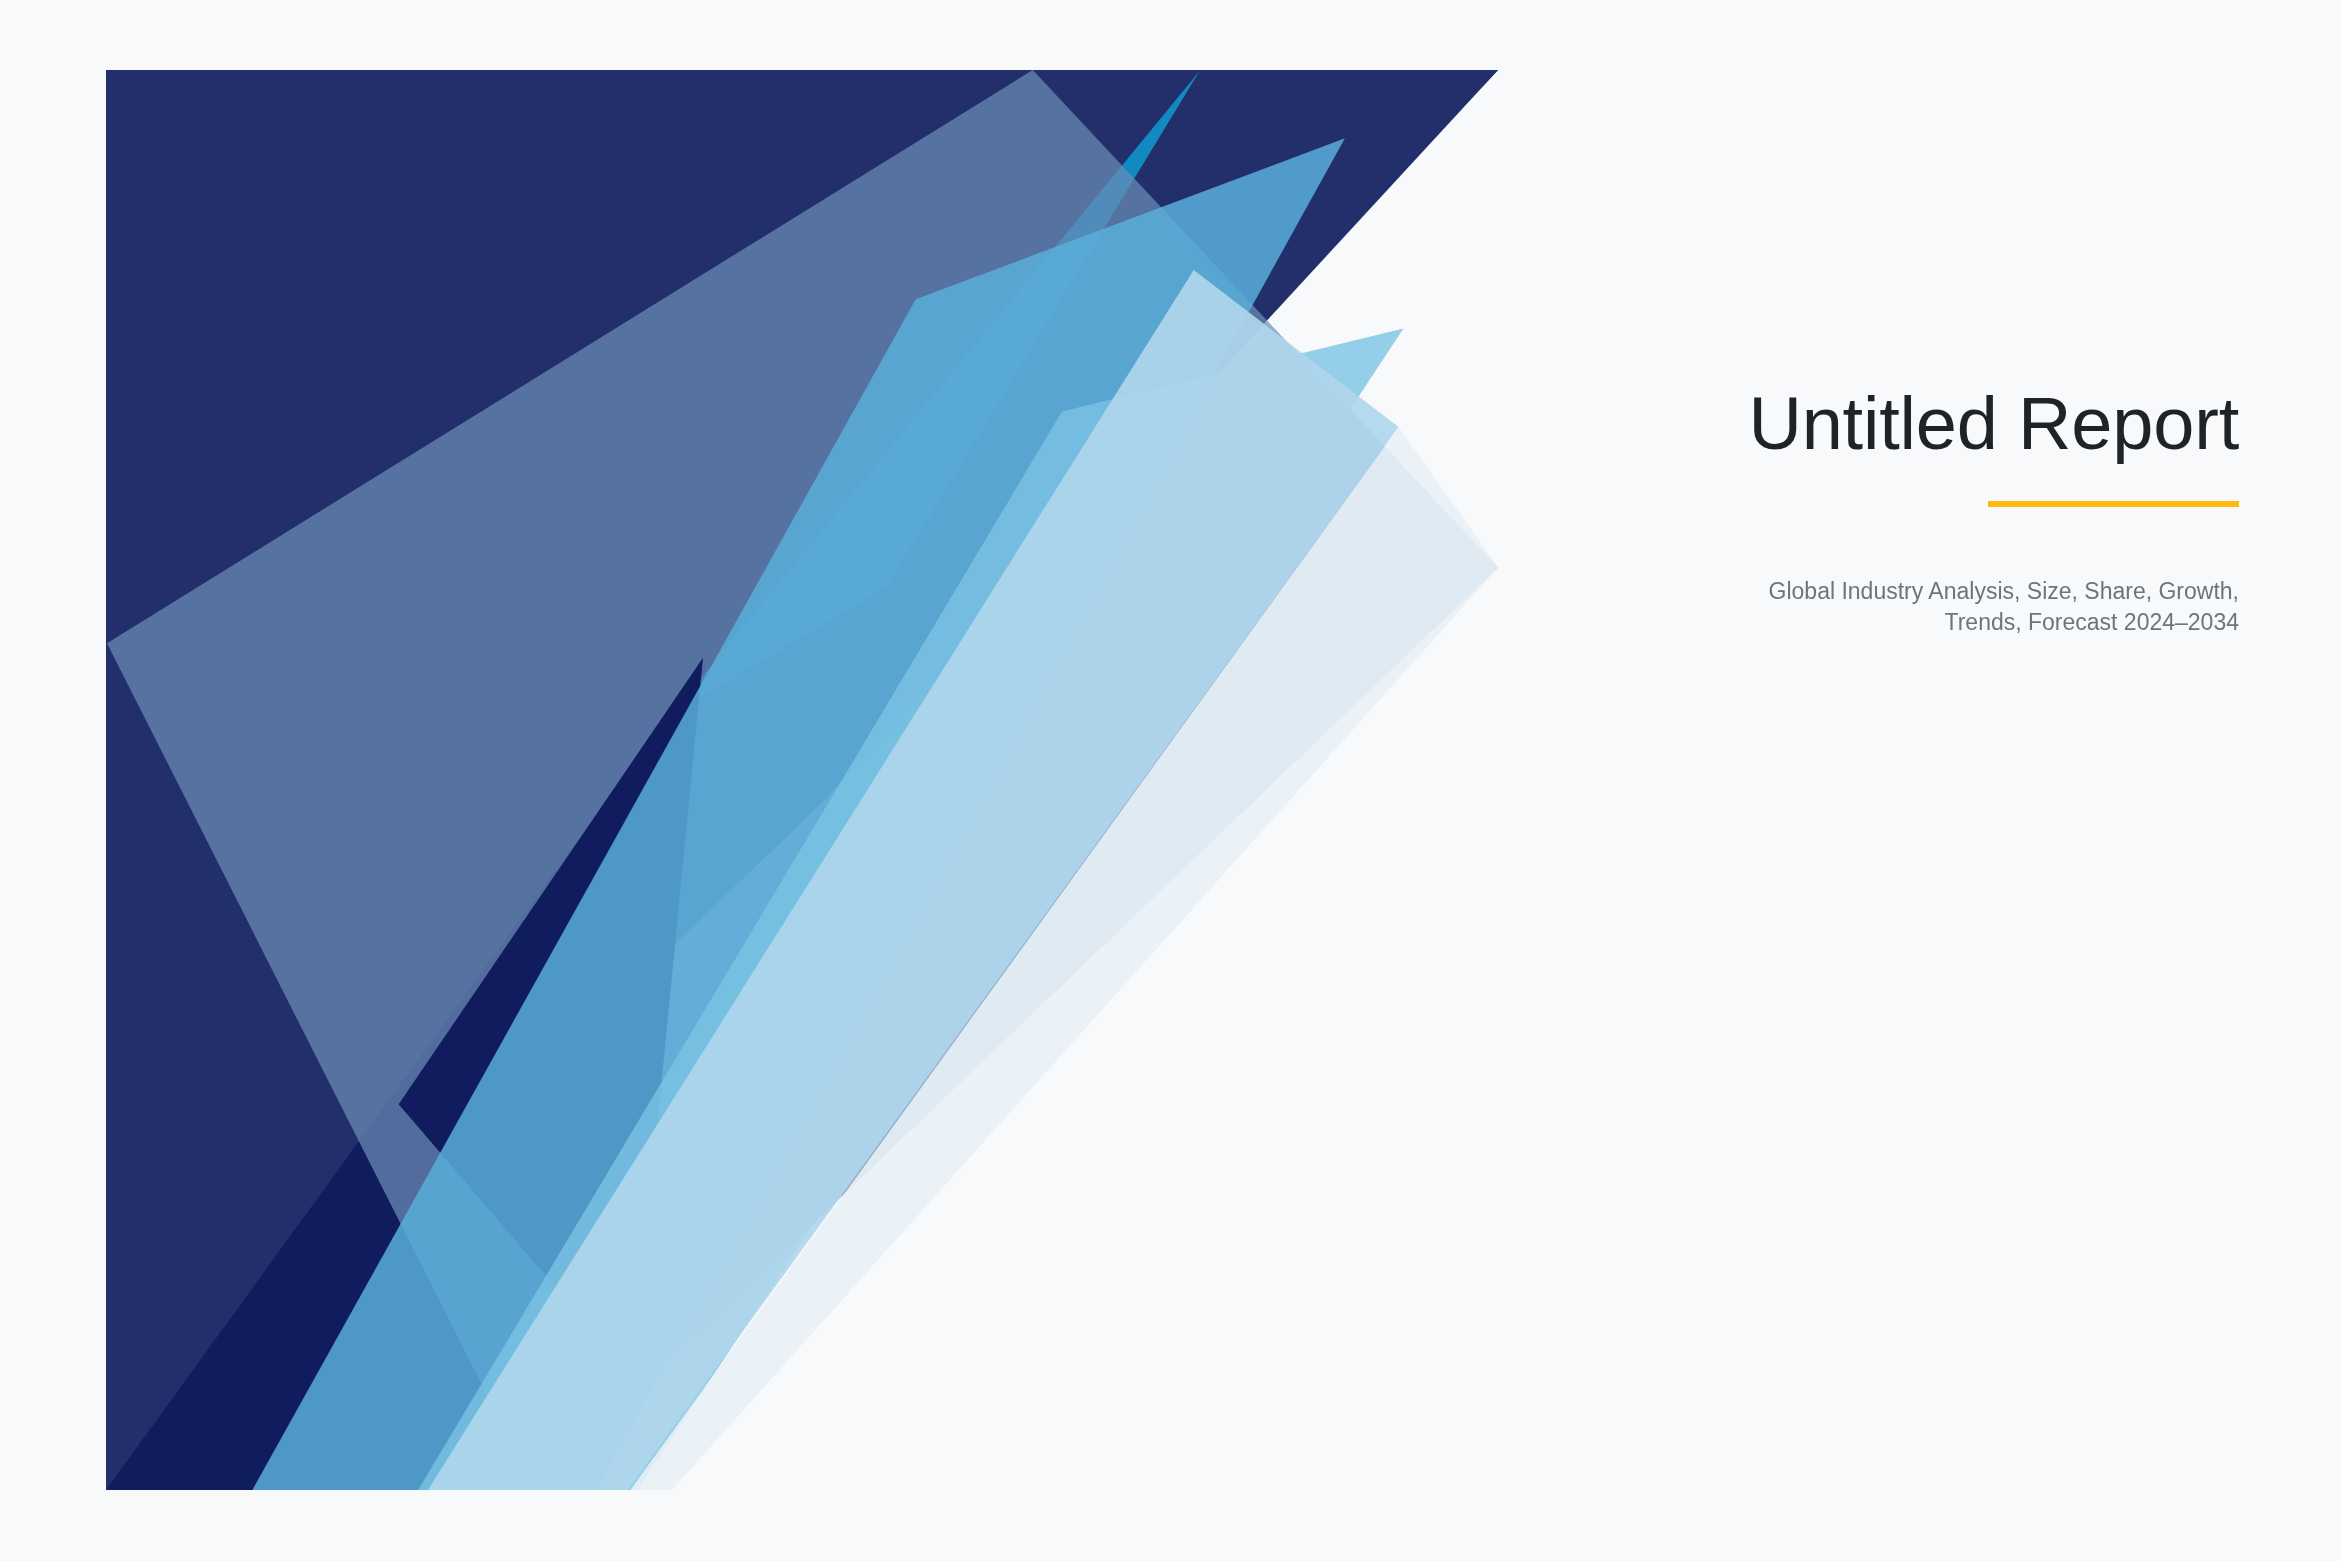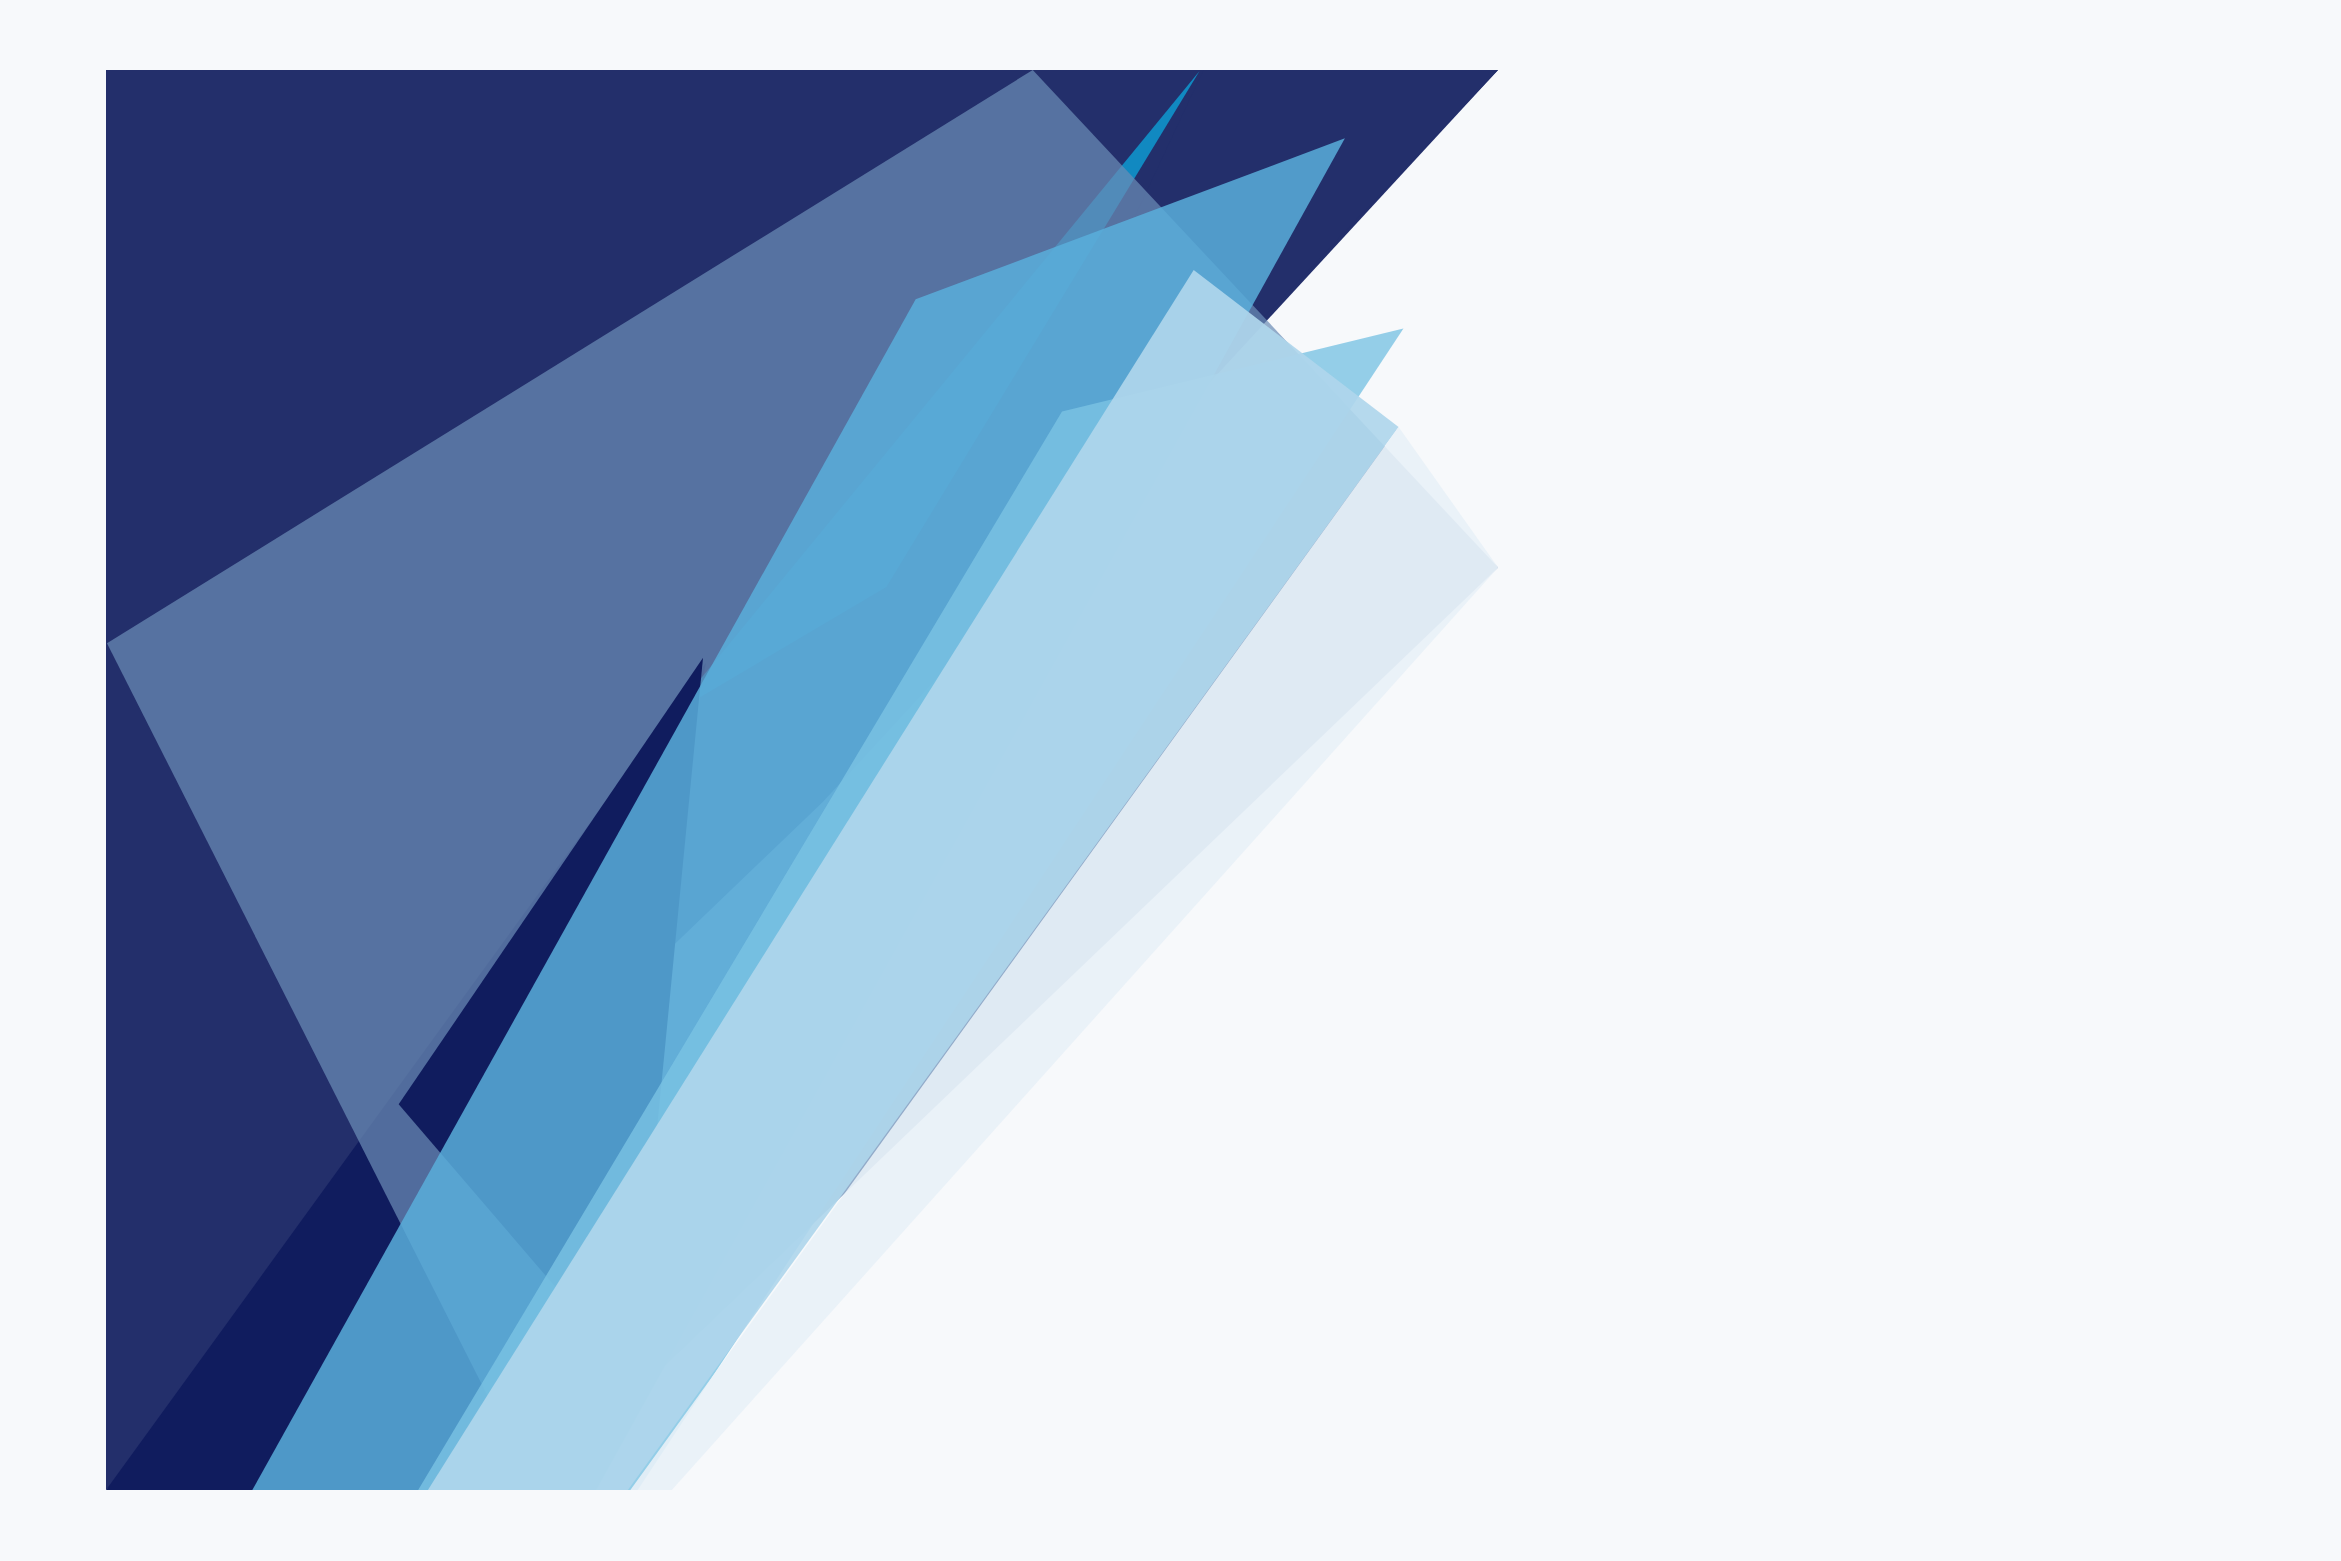--- a/index.html
+++ b/index.html
@@ -94,15 +94,22 @@
         <polygon fill="#6B8CB5" fill-opacity="0.72" points="2,1175 1900,0 2854,1020 880,2911 2,1175"></polygon>
         <polygon fill="#101C5E" points="1224,1205 1080,2680 600,2120" fill-opacity="1"></polygon>
         <polygon fill="#59AEDB" fill-opacity="0.85" points="2540,140 1005,2911 300,2911 1660,470"></polygon>
         <polygon fill="#7AC3E4" fill-opacity="0.8" points="2660,530 1090,2911 640,2911 1960,700"></polygon>
         <polygon fill="#AFD6EC" fill-opacity="0.92" points="2230,410 2650,732 1070,2911 660,2911"></polygon>
         <polygon fill="#E8F1F7" fill-opacity="0.9" points="2650,732 2854,1020 1160,2911 1075,2911"></polygon>
       </g>
     </svg>
   </div>
 
+  <div id="cover-title-block">
+    <h1 id="report-title" style="color: rgb(31, 35, 40);">Untitled Report</h1>
+
+    <hr id="title-accent-rule" style="background: rgb(255, 186, 18);">
+
+    <p id="report-subtitle" style="color: rgb(109, 116, 124);">Global Industry Analysis, Size, Share, Growth, Trends, Forecast 2024–2034</p>
+  </div>
 
 </div>
 
 
 </body></html>

